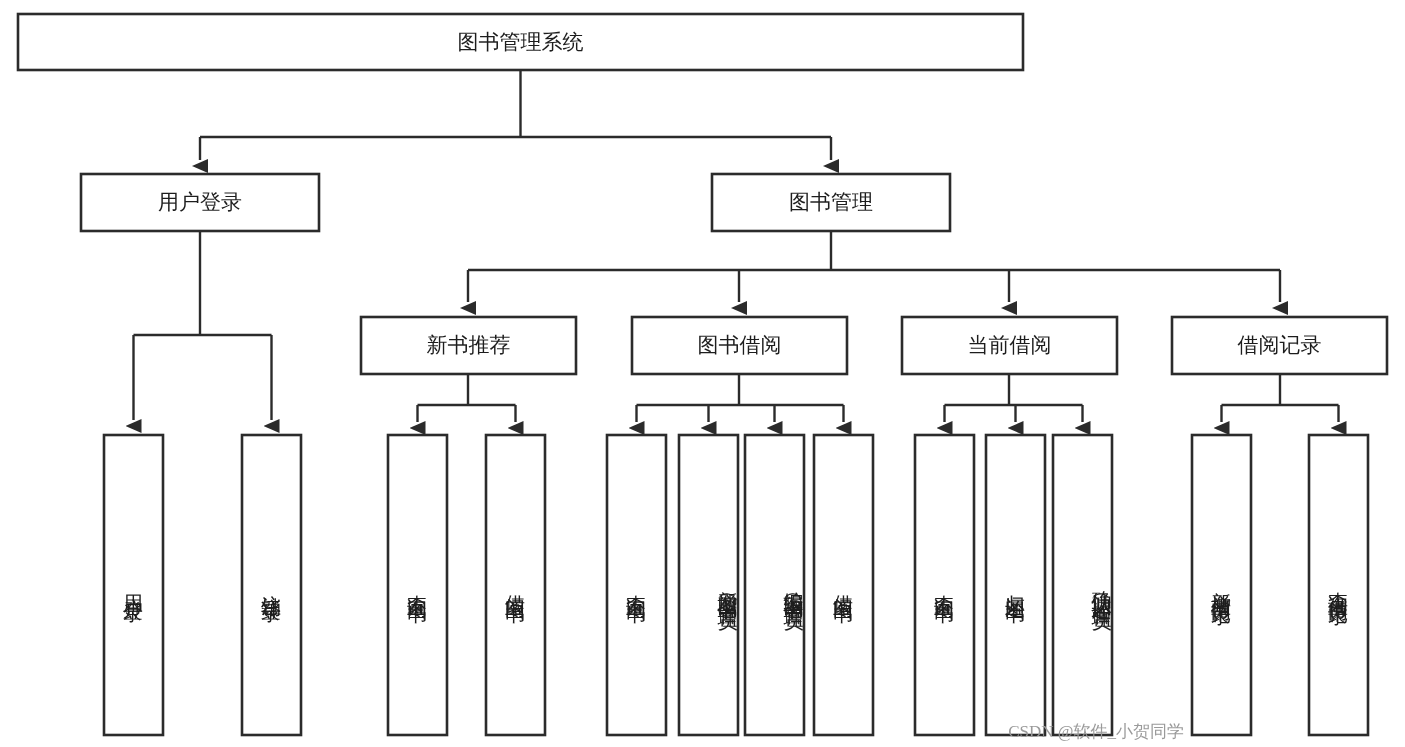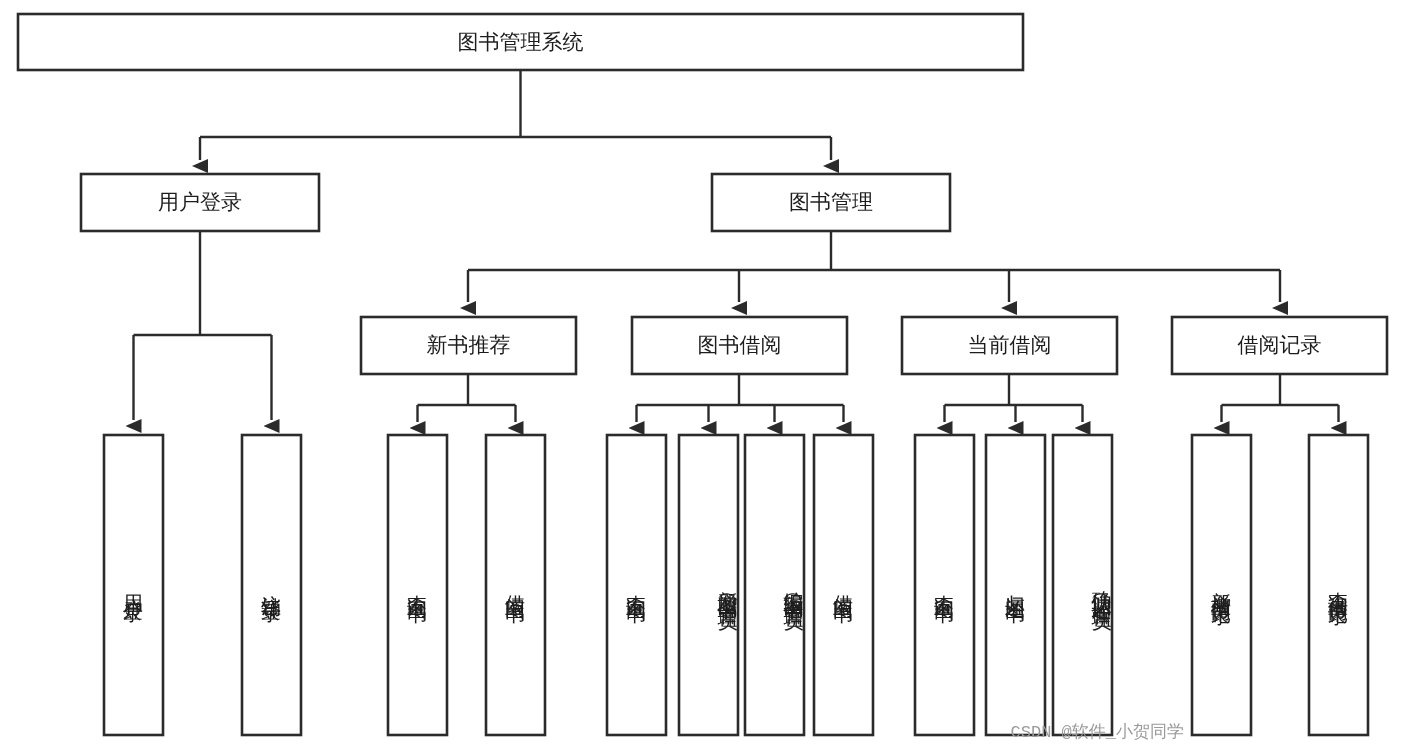--- a/index.html
+++ b/index.html
@@ -46,21 +46,21 @@
     text-align:center;
     pointer-events:none;
   }
   .vlabel.center{display:flex;align-items:center;justify-content:center;}
   .vlabel.top{display:flex;align-items:flex-start;justify-content:center;}
 
   #watermark{
     position:absolute;
     right:8px;
     bottom:4px;
-    font-family:Liberation Mono, monospace;
+    font-family:Liberation Serif, serif;
     font-size:17px;
     color:#9a9a9a;
     white-space:nowrap;
   }
 </style>
 </head>
 <body>
 
 <div id="diagram-root">
 

